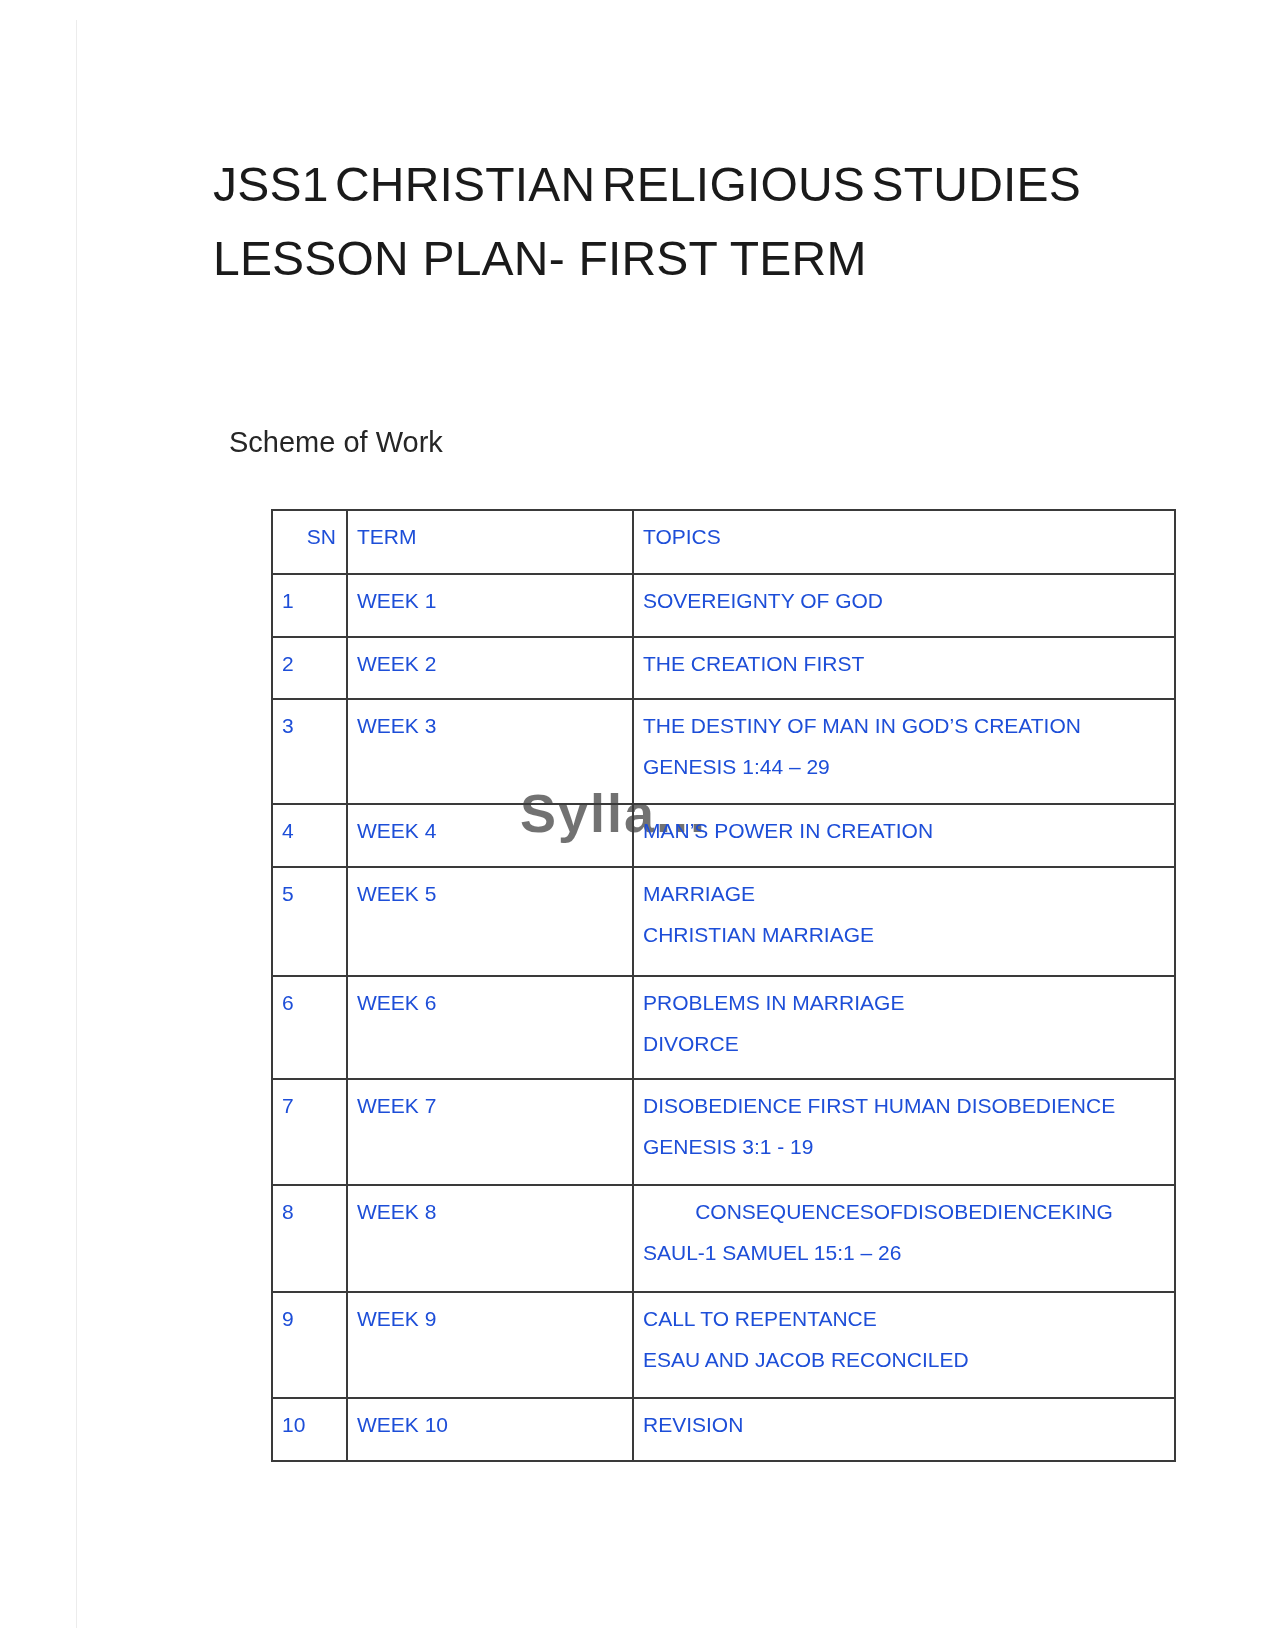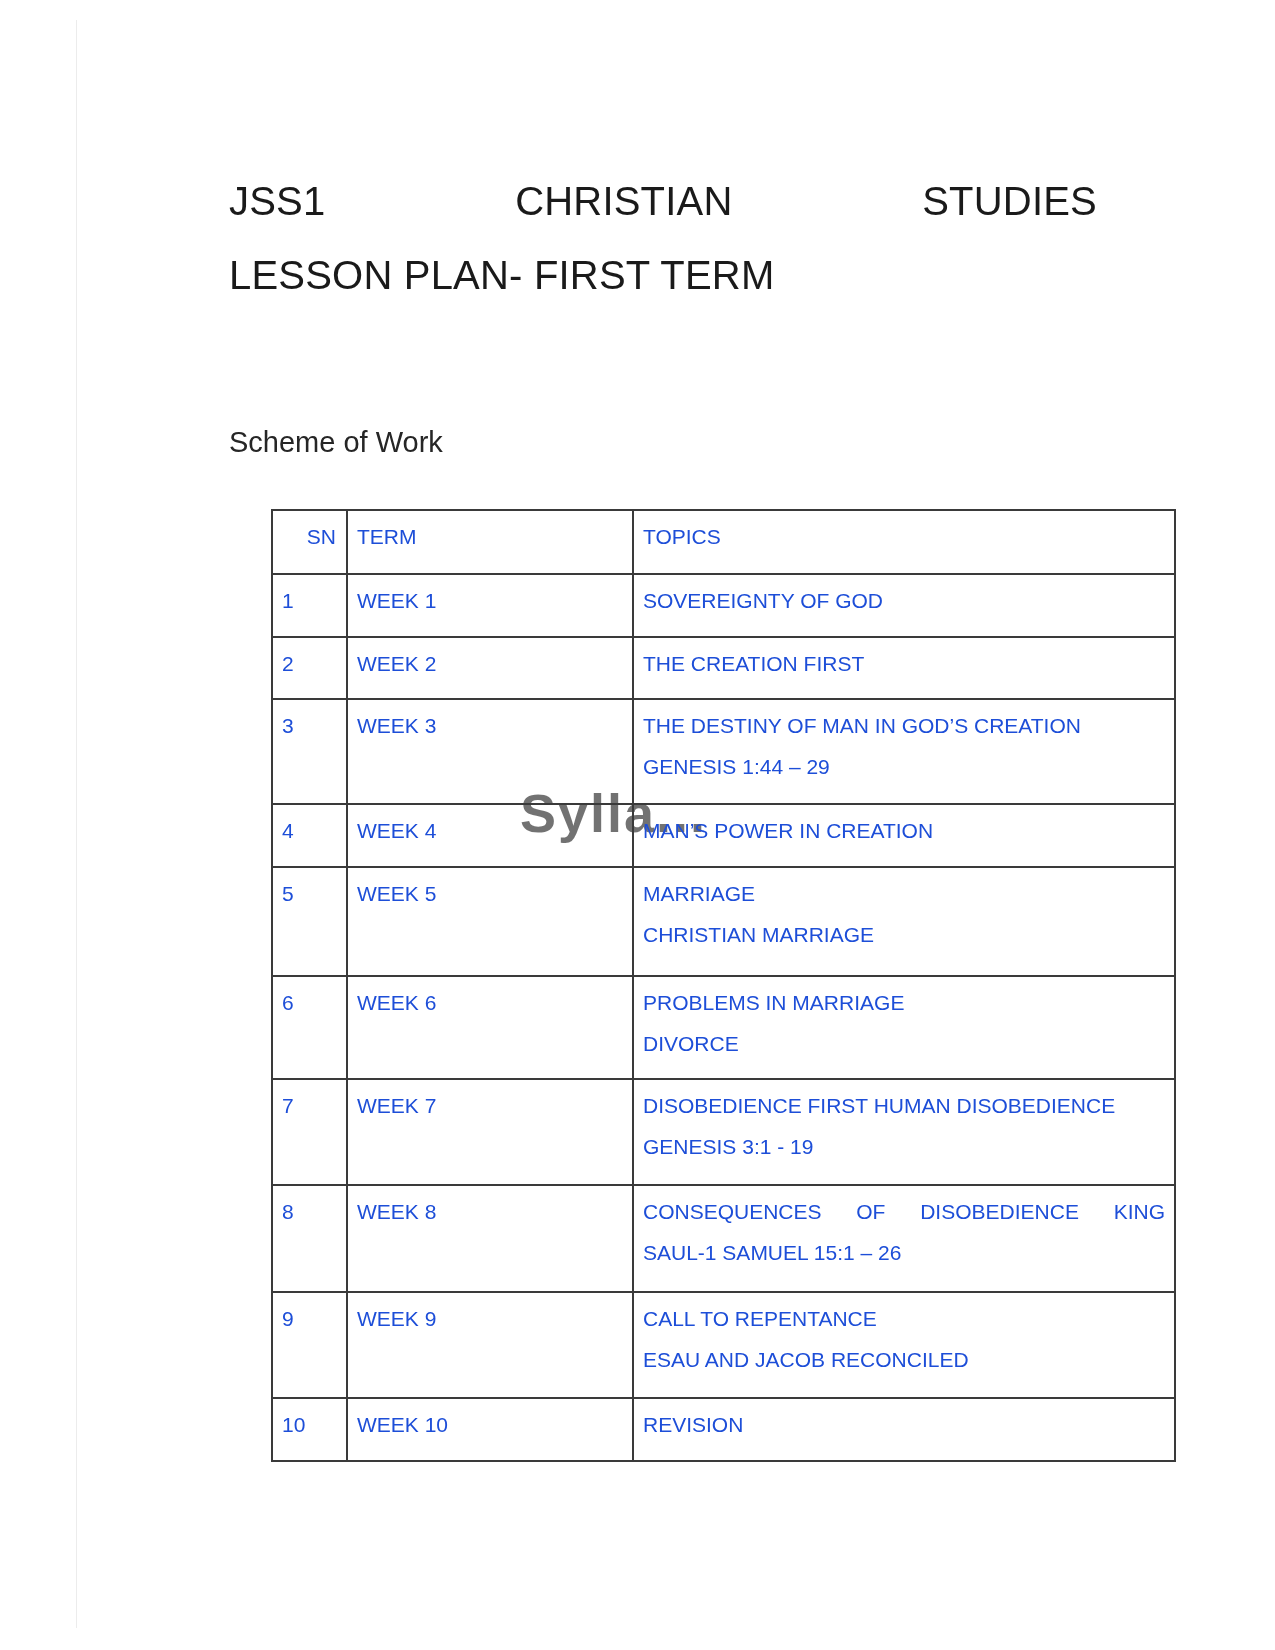--- a/index.html
+++ b/index.html
@@ -21,22 +21,22 @@
       top: 20px;
       width: 1px;
       height: 1608px;
       background: #ececec;
     }
     .doc-title {
       position: absolute;
       left: 213px;
       top: 148px;
       width: 868px;
-      margin: 16px;
-      font-size: 40px;
+      margin: 0;
+      font-size: 48px;
       font-weight: normal;
       line-height: 74px;
       letter-spacing: 0.2px;
       color: #1a1a1a;
     }
     .doc-title .line1 {
       display: flex;
       justify-content: space-between;
     }
     .doc-title .line2 {
@@ -94,32 +94,33 @@
     }
     table.scheme td .cell-line + .cell-line {
       margin-top: 0;
     }
     table.scheme th.sn-head {
       text-align: right;
       padding-right: 10px;
     }
     .justify-line {
       display: flex !important;
-      justify-content: space-between;
+      justify-content: center;
     }
   </style>
 </head>
 <body>
 
 <div class="page-edge"></div>
 
 <h1 class="doc-title">
   <span class="line1">
     <span>JSS1</span>
     <span>CHRISTIAN</span>
+    <span>RELIGIOUS</span>
     <span>STUDIES</span>
   </span>
   <span class="line2">LESSON PLAN- FIRST TERM</span>
 </h1>
 
 <h2 class="section-label">Scheme of Work</h2>
 
 <div class="watermark">Sylla...</div>
 
 <table class="scheme">

